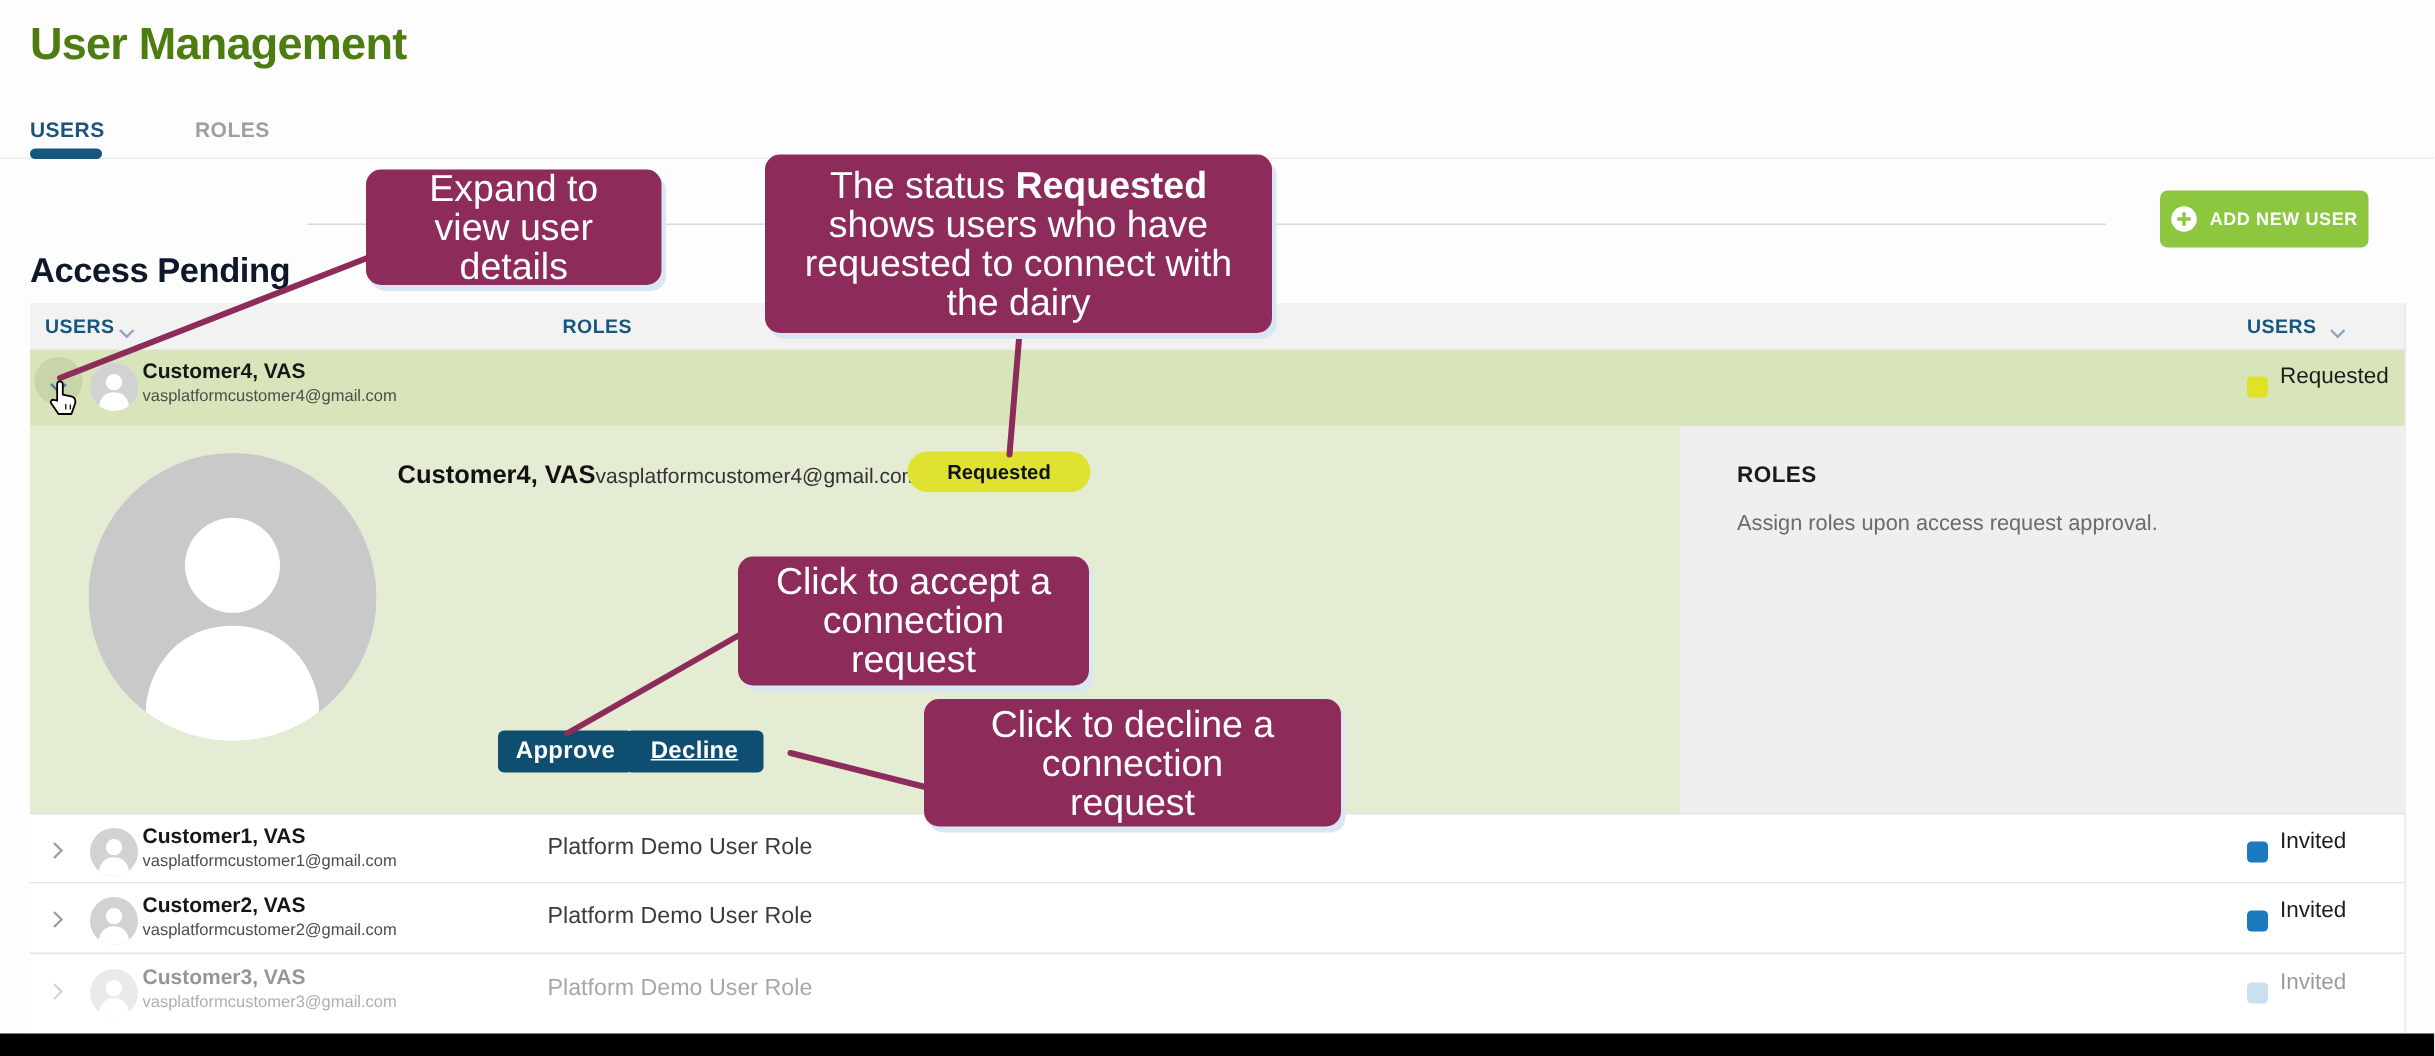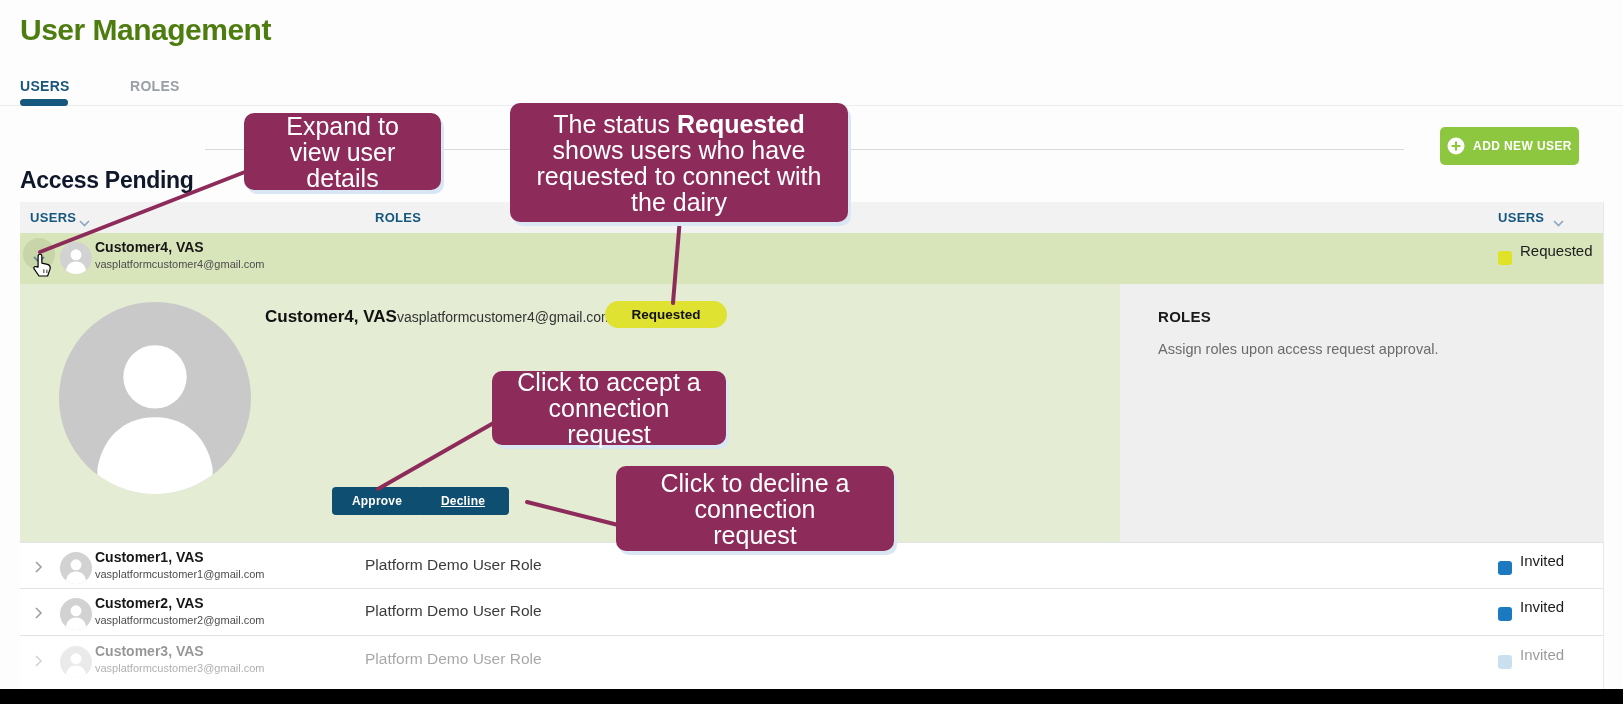--- a/index.html
+++ b/index.html
@@ -81,21 +81,21 @@
   .detail-name  { position:absolute; left:245px; top:23px; font-size:17px; font-weight:bold; color:#111; }
   .detail-email { position:absolute; left:377px; top:25px; font-size:14px; color:#333; }
   .pill {
     position:absolute; left:585px; top:17px; width:122px; height:27px;
     background:#dfe231; border-radius:14px;
     display:flex; align-items:center; justify-content:center;
     font-size:13.5px; font-weight:bold; color:#111;
   }
   .btn-navy {
     position:absolute; top:203px; height:28px;
-    background:#0e4e70; color:#fff; font-size:12px; font-weight:bold;
+    background:#0e4e70; color:#fff; font-size:16px; font-weight:bold;
     border:none; border-radius:4px; cursor:pointer; letter-spacing:.2px;
     font-family:"Liberation Sans", sans-serif;
   }
   .btn-approve { left:312px; width:90px; }
   .btn-decline { left:397px; width:92px;text-decoration:underline; }
   .roles-panel {
     position:absolute; left:1100px; top:0; width:484px; height:258px;
     background:#efefef;
   }
   .roles-panel-title { position:absolute; left:38px; top:24px; font-size:15px; font-weight:bold; color:#1a1a1a; letter-spacing:.3px; }
@@ -123,21 +123,21 @@
     background:#8d2b5a; color:#fff; border-radius:10px;
     display:flex; align-items:center; justify-content:center; text-align:center;
     font-size:25px; line-height:26px;
     box-shadow:3px 4px 0 #d9e7f4;
   }
   .callout .inner-text { display:inline-block; }
   .callout.c1 { left:244px; top:113px; width:197px; height:77px; }
   .callout.c1 .inner-text { width:162px; }
   .callout.c2 { left:510px; top:103px; width:338px; height:119px; }
   .callout.c2 .inner-text { width:288px; }
-  .callout.c3 { left:492px; top:371px; width:234px; height:74px; }
+  .callout.c3 { left:492px; top:371px; width:234px; height:86px; }
   .callout.c3 .inner-text { width:196px; }
   .callout.c4 { left:616px; top:466px; width:278px; height:85px;justify-content:center; }
   .callout.c4 .inner-text { width:200px; }
   .cursor-icon { position:absolute; left:30px; top:250px; z-index:8; }
 </style>
 </head>
 <body>
 
 <div id="screen">
 

